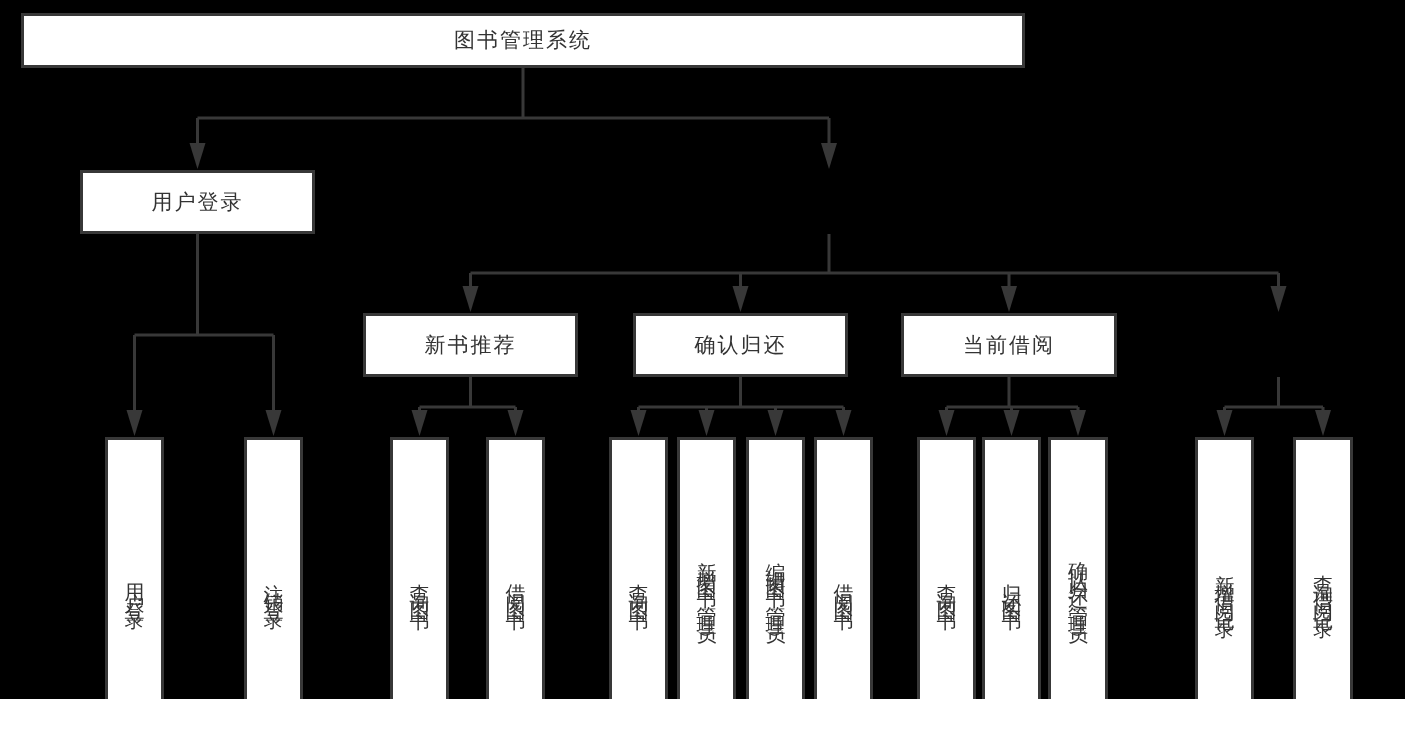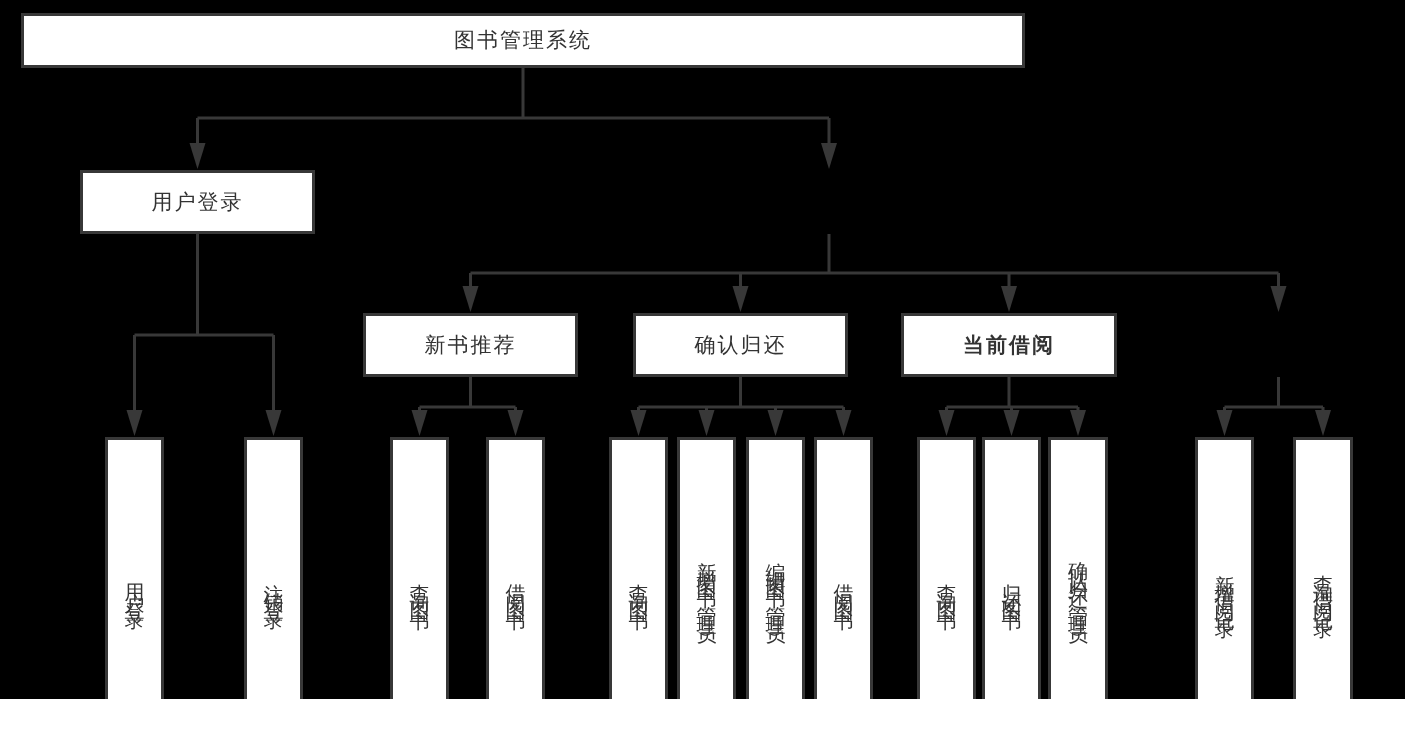--- a/index.html
+++ b/index.html
@@ -101,21 +101,21 @@
       <polygon points="1315,410 1331,410 1323,436"></polygon>
     </g>
   </svg>
 
   <div class="box h root">图书管理系统</div>
 
   <div class="box h lvl2" style="left:80px; width:235px;">用户登录</div>
 
   <div class="box h lvl3" style="left:363px; width:215px;">新书推荐</div>
   <div class="box h lvl3" style="left:633px; width:215px;">确认归还</div>
-  <div class="box h lvl3" style="left:901px; width:216px;font-weight:bold;">当前借阅</div>
+  <div class="box h lvl3" style="left:901px; width:216px;">当前借阅</div>
 
   <div class="box v" style="left:105px;">用户登录</div>
   <div class="box v" style="left:244px;">注销登录</div>
 
   <div class="box v" style="left:390px;">查询图书</div>
   <div class="box v" style="left:486px;">借阅图书</div>
 
   <div class="box v" style="left:609px;">查询图书</div>
   <div class="box v" style="left:677px;">新增图书（管理员）</div>
   <div class="box v" style="left:746px;">编辑图书（管理员）</div>

